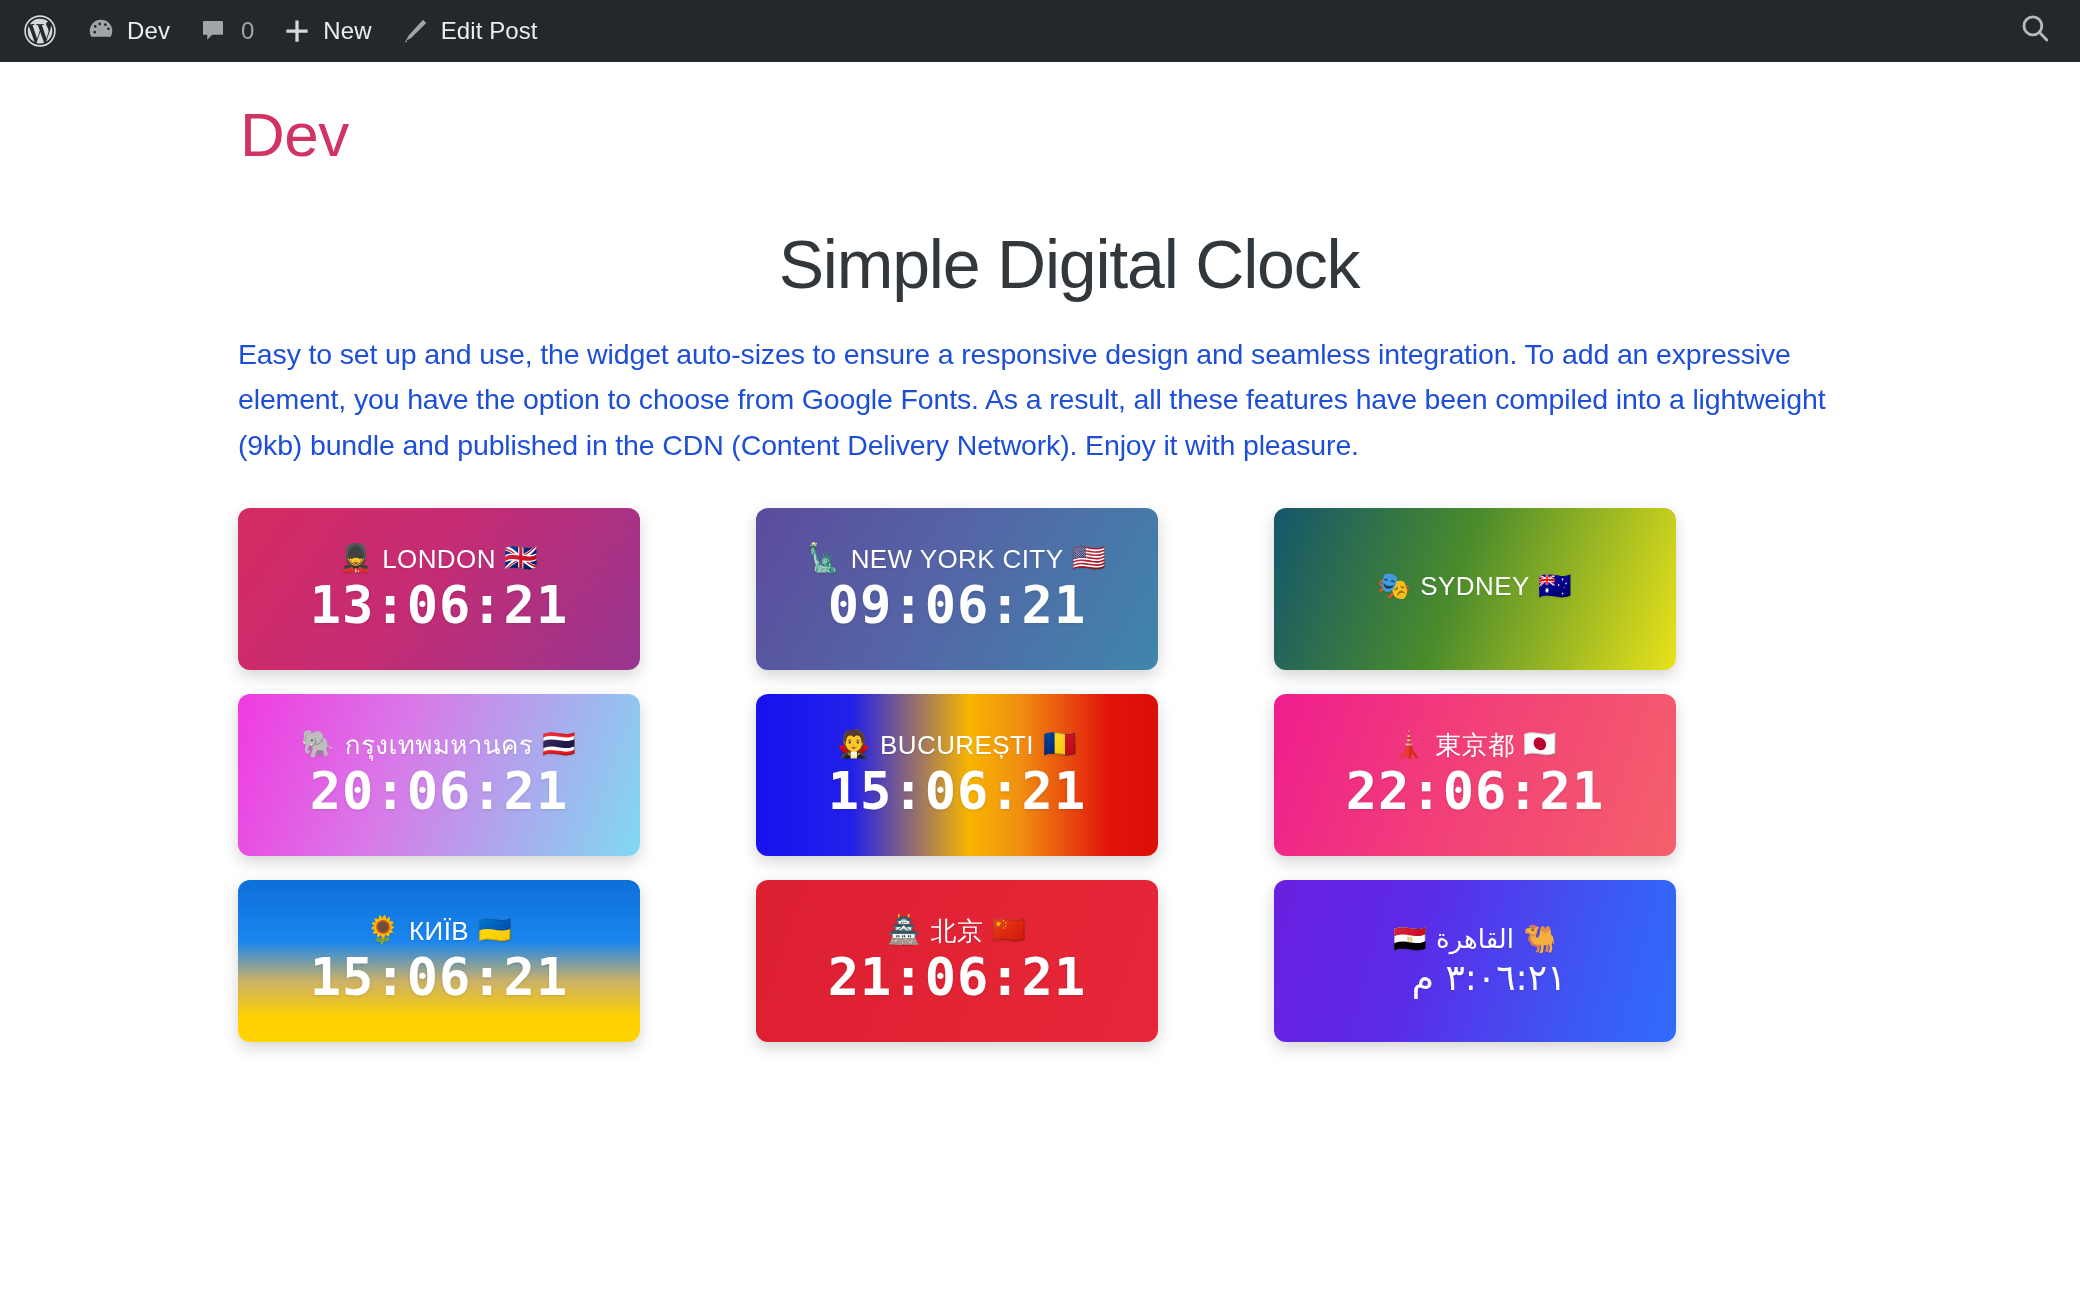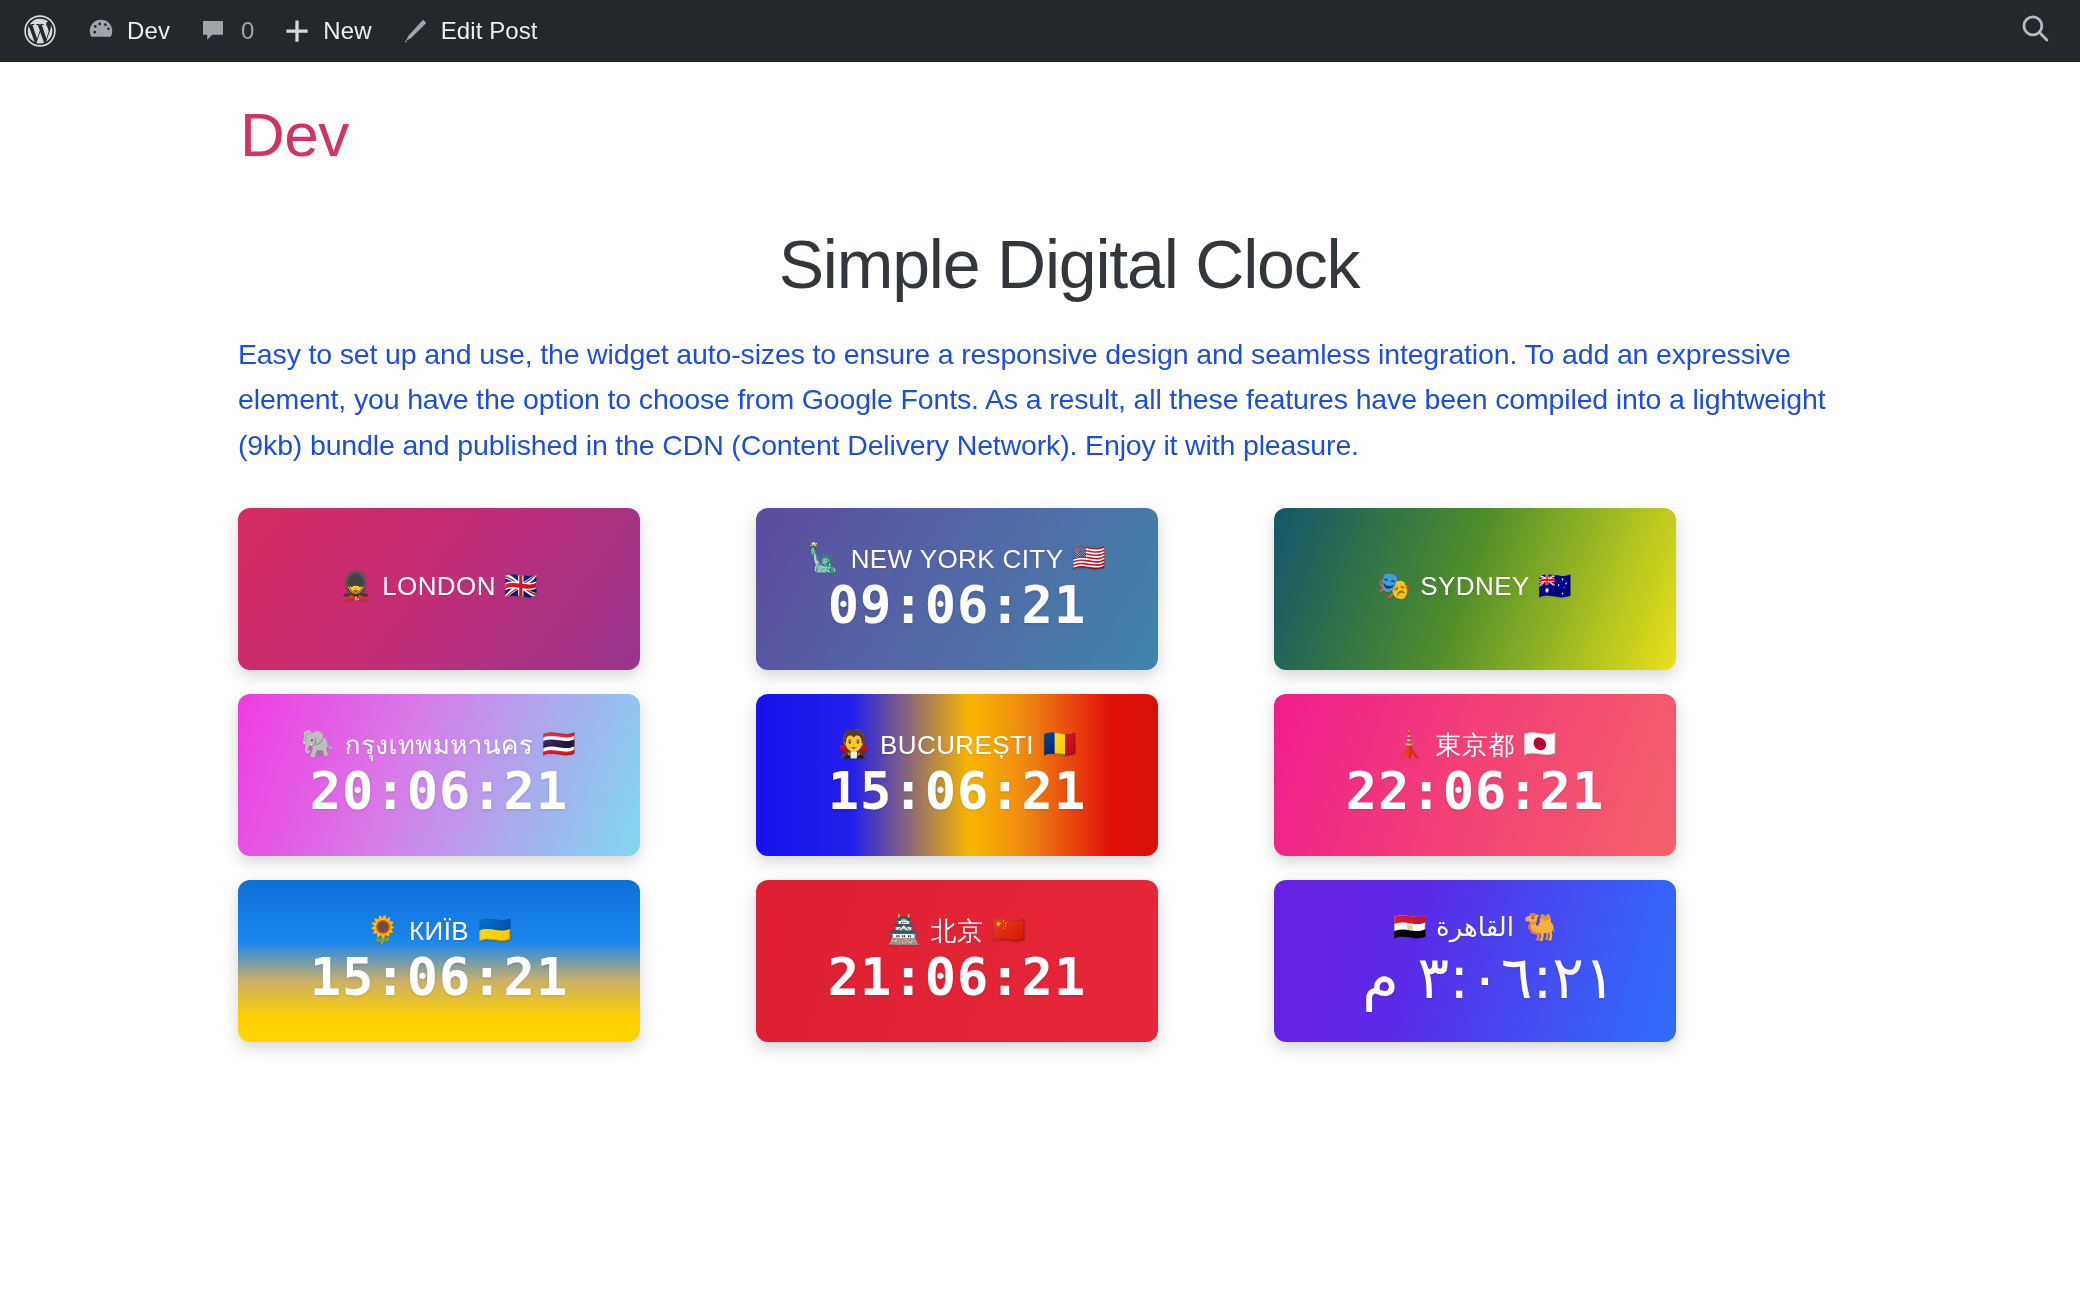--- a/index.html
+++ b/index.html
@@ -132,21 +132,21 @@
     letter-spacing: 1px;
     white-space: nowrap;
     text-shadow: 0 1px 3px rgba(0,0,0,.12);
   }
   .clock-time .ampm { padding-left: 22px; }
   .clock-card.rtl .clock-label,
   .clock-card.rtl .clock-time { direction: rtl; }
   .clock-card.rtl .clock-time {
     font-family: "DejaVu Sans", sans-serif;
     font-weight: 400;
-    font-size: 59px;
+    font-size: 36px;
     letter-spacing: 2px;
     margin-left: 28px;
   }
 
   
   .g-london    { background: linear-gradient(125deg, #d52b62 0%, #c52c74 45%, #97368f 100%); }
   .g-newyork   { background: linear-gradient(120deg, #5c4b9e 0%, #5465a6 45%, #3f86ab 100%); }
   .g-sydney    { background: linear-gradient(110deg, #14566b 0%, #4a8b2c 45%, #e9e21a 100%); }
   .g-bangkok   { background: linear-gradient(110deg, #f03ae0 0%, #d87ae8 40%, #7fd9f2 100%); }
   .g-bucharest { background: linear-gradient(90deg, #1811ef 0%, #2320ea 24%, #f7b500 53%, #f08d12 66%, #e2120a 88%, #d91007 100%); }
@@ -228,20 +228,21 @@
     <h1 class="entry-title">Simple Digital Clock</h1>
     <p class="entry-desc">Easy to set up and use, the widget auto-sizes to ensure a responsive design and seamless integration. To add an expressive element, you have the option to choose from Google Fonts. As a result, all these features have been compiled into a lightweight (9kb) bundle and published in the CDN (Content Delivery Network). Enjoy it with pleasure.</p>
 
     <div class="clock-grid" id="clock-grid">
         <div class="clock-card g-london">
           <div class="clock-label">
             <span class="emoji">💂</span>
             <span>LONDON</span>
             <span class="emoji">🇬🇧</span>
           </div>
+          <div class="clock-time"><span>13:06:21</span></div>
         </div>
         <div class="clock-card g-newyork">
           <div class="clock-label">
             <span class="emoji">🗽</span>
             <span>NEW YORK CITY</span>
             <span class="emoji">🇺🇸</span>
           </div>
           <div class="clock-time"><span>09:06:21</span></div>
         </div>
         <div class="clock-card g-sydney">

